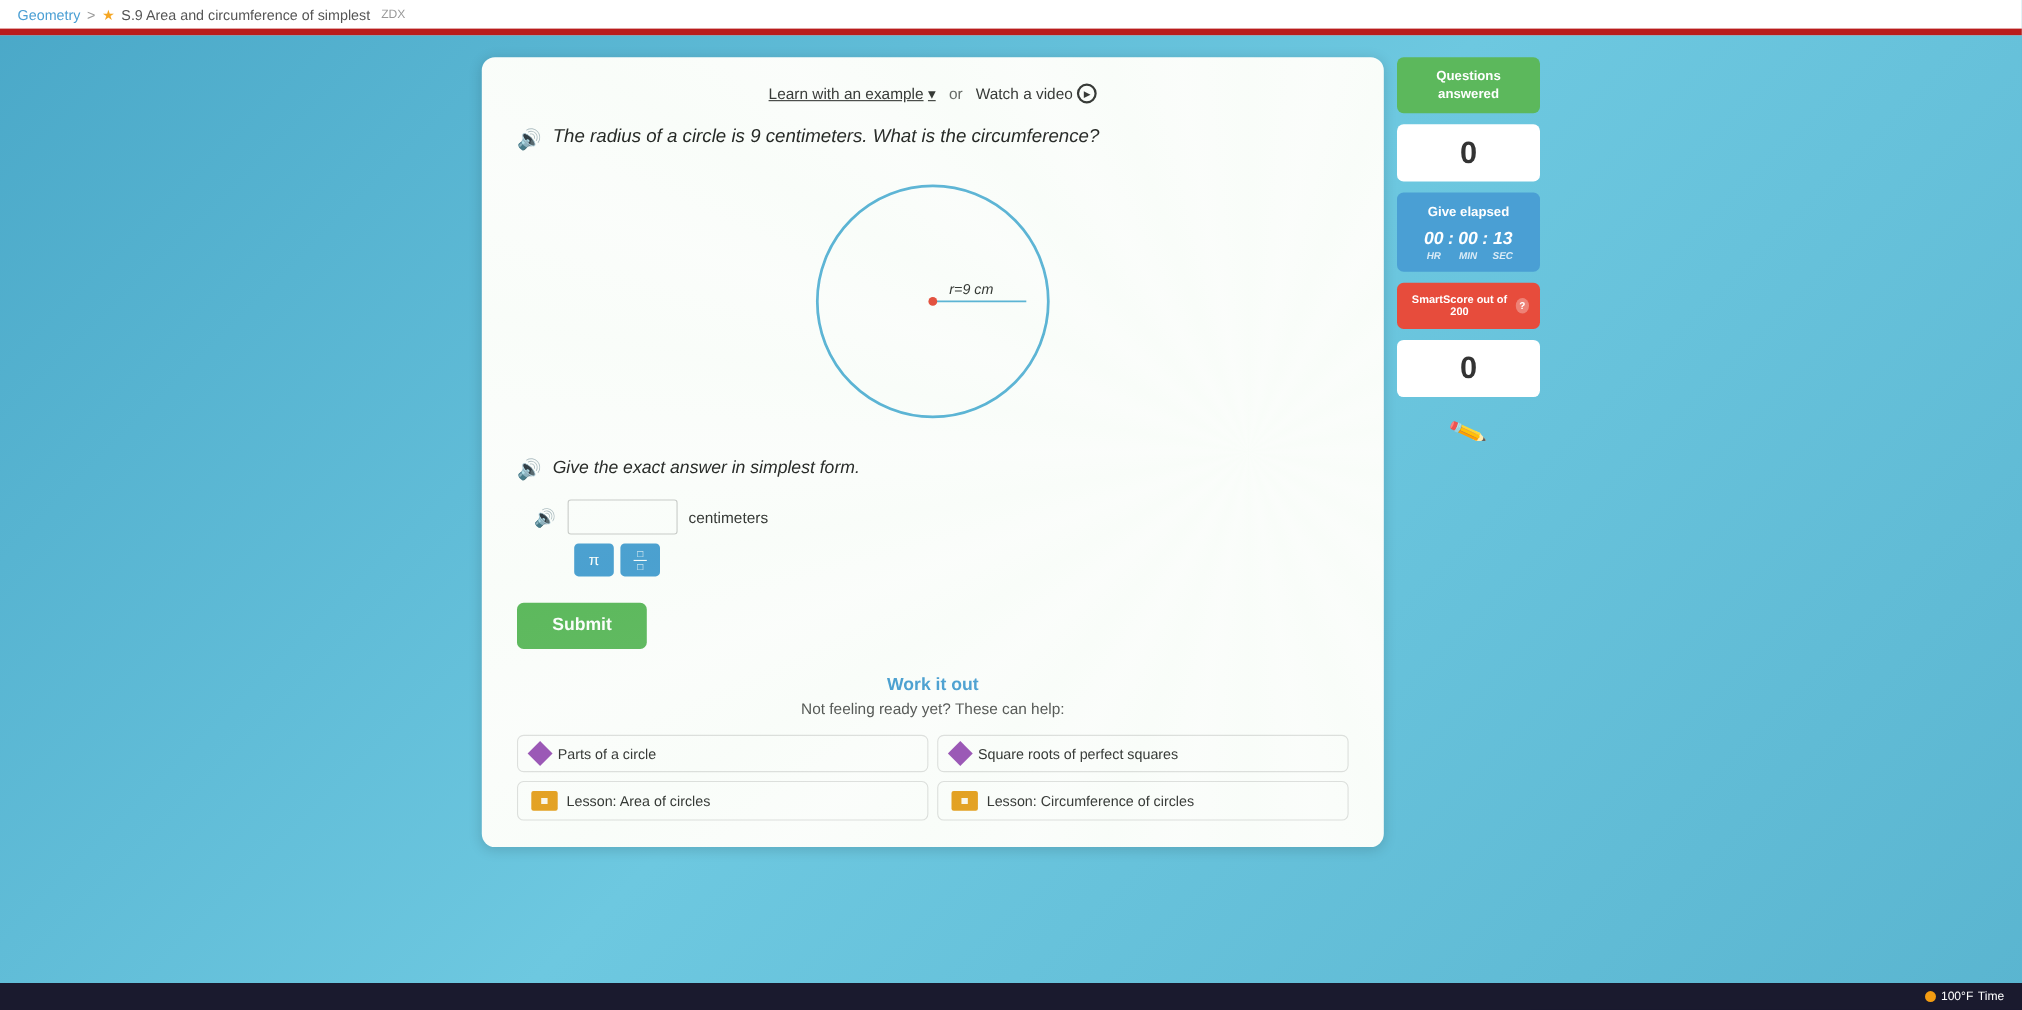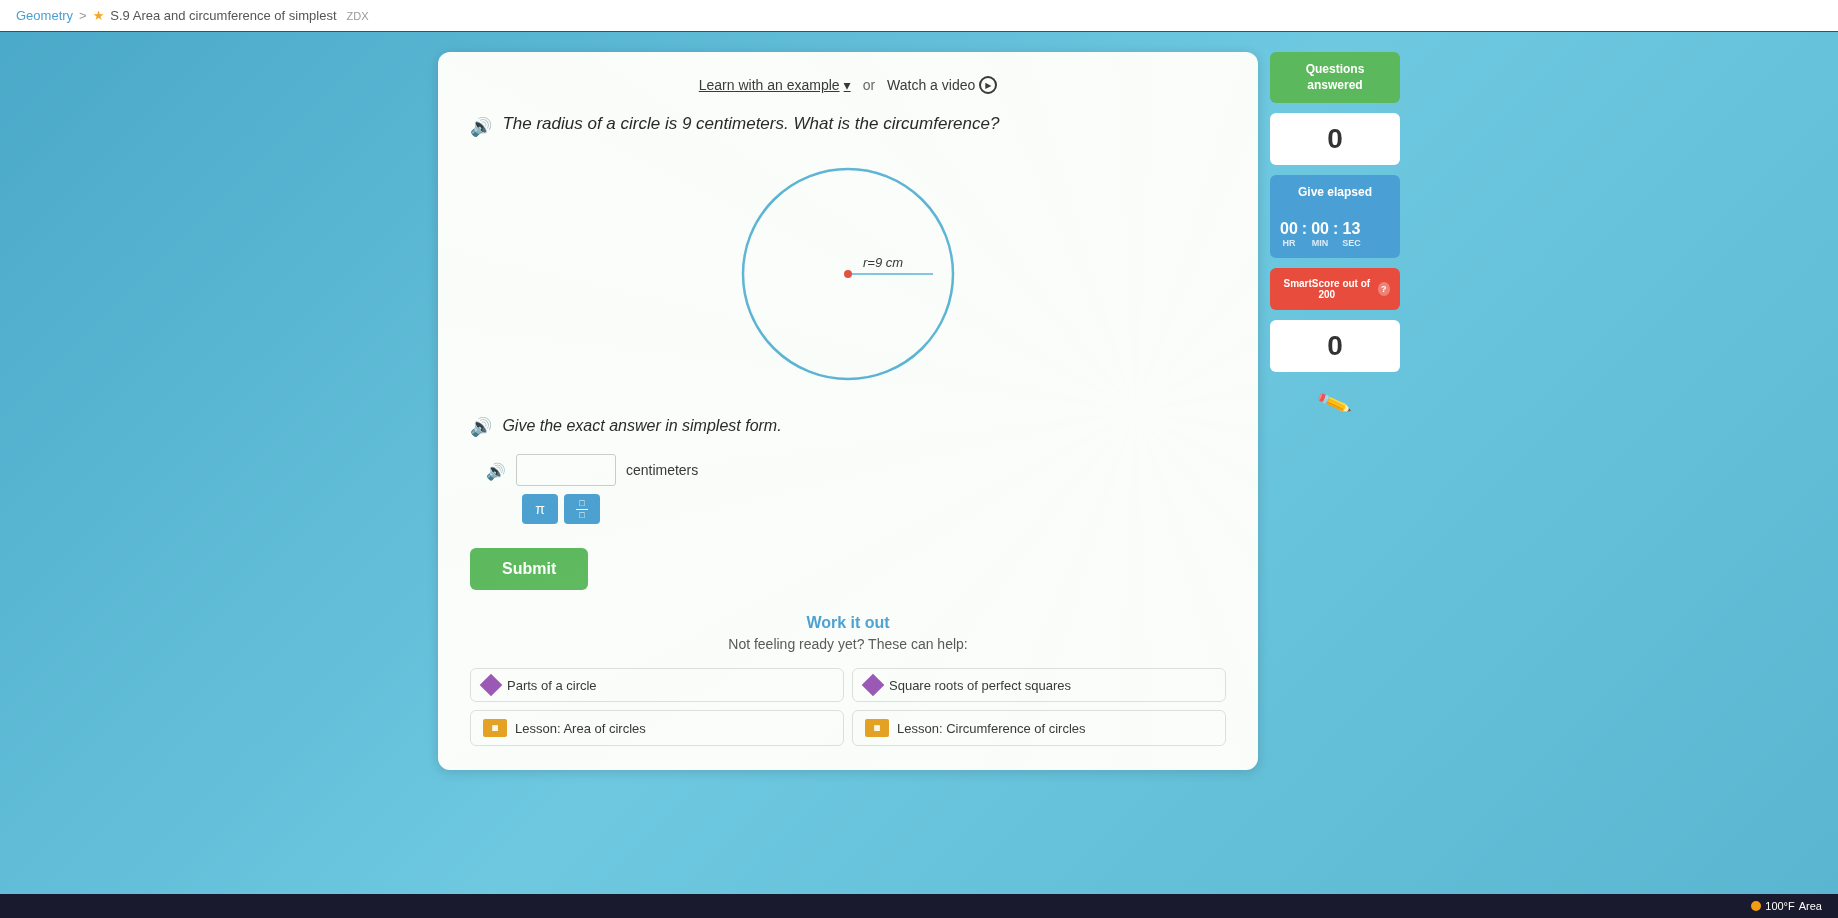--- a/index.html
+++ b/index.html
@@ -23,21 +23,21 @@
     .top-bar {
       position: relative;
       z-index: 10;
       background: #fff;
       height: 32px;
       display: flex;
       align-items: center;
       padding: 0 16px;
       font-size: 13px;
       color: #555;
-      border-bottom: 1px solid #b91c1c;
+      border-bottom: 6px solid #b91c1c;
     }
 
     .top-bar .breadcrumb {
       display: flex;
       align-items: center;
       gap: 6px;
     }
 
     .top-bar .star-icon {
       color: #f5a623;
@@ -304,23 +304,24 @@
       color: #fff;
       border-radius: 6px;
       padding: 10px;
       text-align: center;
       font-size: 12px;
       font-weight: bold;
     }
 
     .time-values {
       display: flex;
-      justify-content: flex-start;
+      justify-content: center;
       gap: 4px;
-      margin-top: 21px;
+      margin-top: 10px;
+      font-style: italic;
     }
 
     .time-unit {
       text-align: center;
     }
 
     .time-number {
       font-size: 16px;
       font-weight: bold;
       color: #fff;
@@ -567,15 +568,15 @@
     </div>
 
   </div>
 
 </div>
 
 <div class="taskbar">
   <div class="taskbar-temp">
     <div class="taskbar-dot"></div>
     <span>100°F</span>
-    <span>Area</span>
+    <span>Time</span>
   </div>
 </div>
 
 </body></html>

